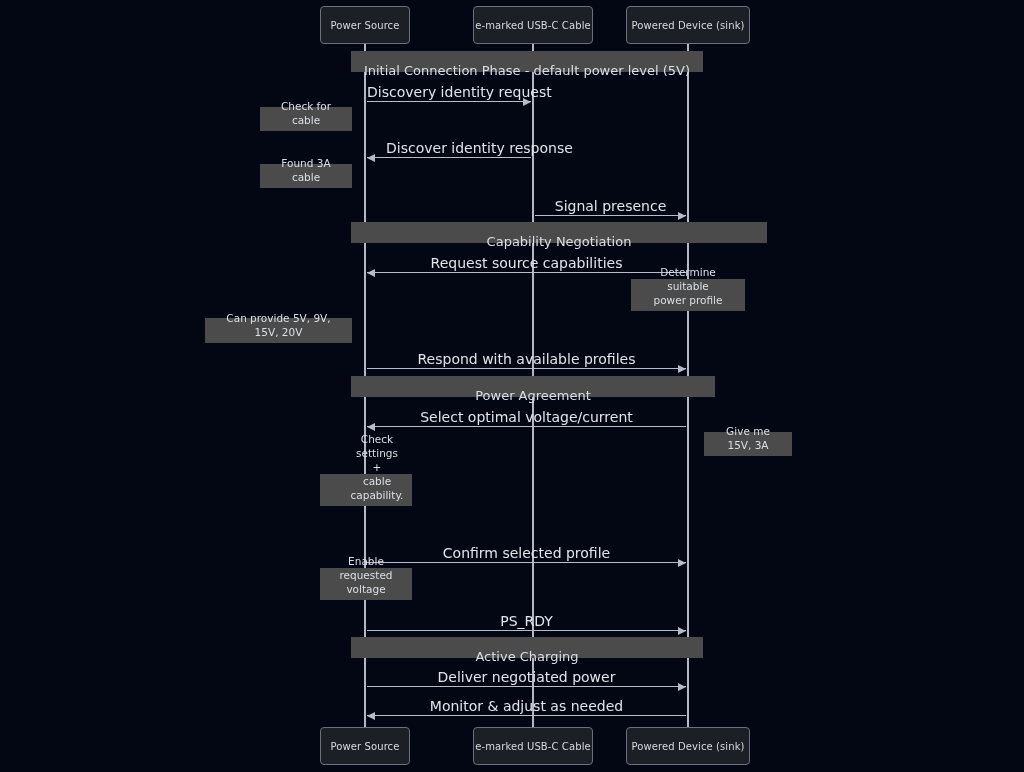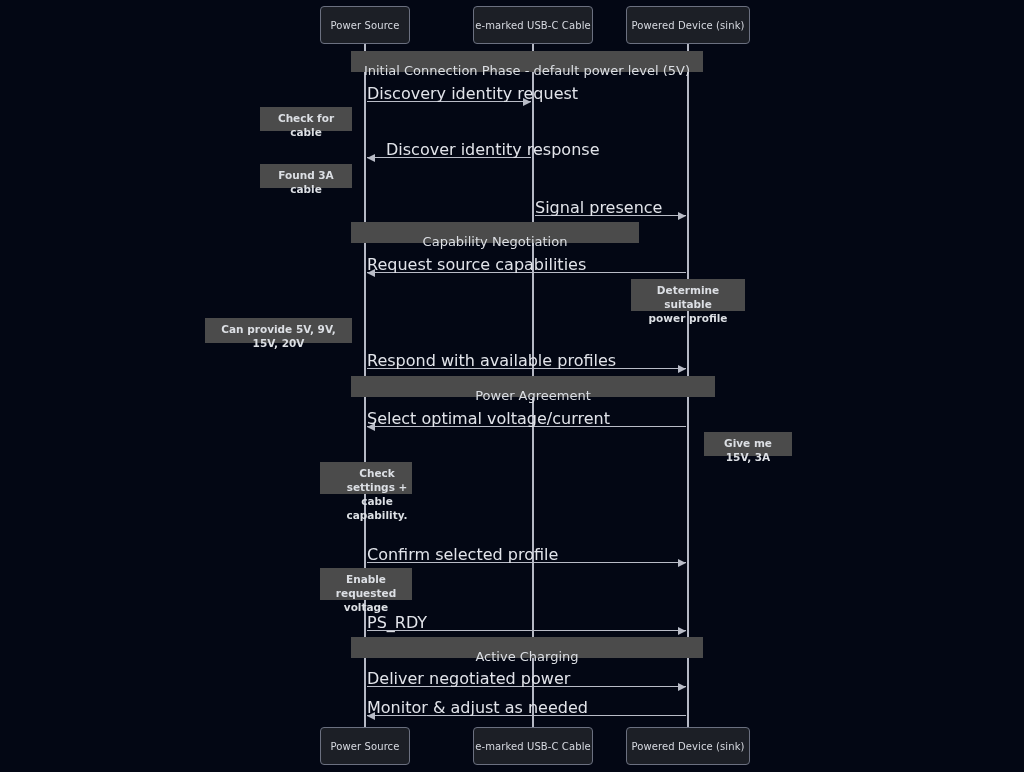--- a/index.html
+++ b/index.html
@@ -53,44 +53,43 @@
   .section-label {
     color: #dcdfe4;
     font-size: 13px;
     white-space: nowrap;
     margin-top: 18px;
   }
   .note-box {
     position: absolute;
     background: #4b4b4b;
     display: flex;
-    align-items: flex-start;
+    align-items: flex-end;
     justify-content: center;
     box-sizing: border-box;
     padding: 4px 10px;
-    font-weight: bold;
   }
   .note-label {
     color: #dcdfe4;
     font-size: 10.5px;
     line-height: 14px;
     text-align: center;
     white-space: pre-line;
   }
   .msg-line {
     position: absolute;
     height: 1px;
     background: #b9bcc7;
   }
   .msg-label {
     position: absolute;
     color: #e2e4ea;
-    font-size: 16px;
+    font-size: 14px;
     white-space: nowrap;
-    text-align: left;
+    text-align: center;
   }
   .arrowhead {
     position: absolute;
     width: 0;
     height: 0;
     border-top: 4px solid transparent;
     border-bottom: 4px solid transparent;
   }
   .arrowhead.right {
     border-left: 8px solid #b9bcc7;
@@ -120,21 +119,21 @@
     </div>
     <div class="actor-box" style="left: 473px; top: 727px; width: 120px; height: 38px;">
       <span class="actor-label">e-marked USB-C Cable</span>
     </div>
     <div class="actor-box" style="left: 626px; top: 727px; width: 124px; height: 38px;">
       <span class="actor-label">Powered Device (sink)</span>
     </div>
     <div class="section-bar" style="left: 351px; top: 51px; width: 352px; height: 21px;">
       <span class="section-label">Initial Connection Phase - default power level (5V)</span>
     </div>
-    <div class="section-bar" style="left: 351px; top: 222px; width: 288px; height: 21px;">
+    <div class="section-bar" style="left: 351px; top: 222px; width: 416px; height: 21px;">
       <span class="section-label">Capability Negotiation</span>
     </div>
     <div class="section-bar" style="left: 351px; top: 376px; width: 364px; height: 21px;">
       <span class="section-label">Power Agreement</span>
     </div>
     <div class="section-bar" style="left: 351px; top: 637px; width: 352px; height: 21px;">
       <span class="section-label">Active Charging</span>
     </div>
     <div class="msg-line" style="left: 367px; top: 101px; width: 164px;"></div>
     <div class="arrowhead right" style="top: 97.5px; left: 523px;"></div>
@@ -175,21 +174,21 @@
     <div class="note-box" style="left: 631px; top: 279px; width: 114px; height: 32px;">
       <span class="note-label">Determine suitable
 power profile</span>
     </div>
     <div class="note-box" style="left: 205px; top: 318px; width: 147px; height: 25px;">
       <span class="note-label">Can provide 5V, 9V, 15V, 20V</span>
     </div>
     <div class="note-box" style="left: 704px; top: 432px; width: 88px; height: 24px;">
       <span class="note-label">Give me 15V, 3A</span>
     </div>
-    <div class="note-box" style="left: 320px; top: 462px; width: 92px; height: 32px; padding-left: 32px;">
+    <div class="note-box" style="left: 320px; top: 474px; width: 92px; height: 32px; padding-left: 32px;">
       <span class="note-label">Check settings +
 cable capability.</span>
     </div>
     <div class="note-box" style="left: 320px; top: 568px; width: 92px; height: 32px;">
       <span class="note-label">Enable requested
 voltage</span>
     </div>
   </div>
 
 </body></html>

